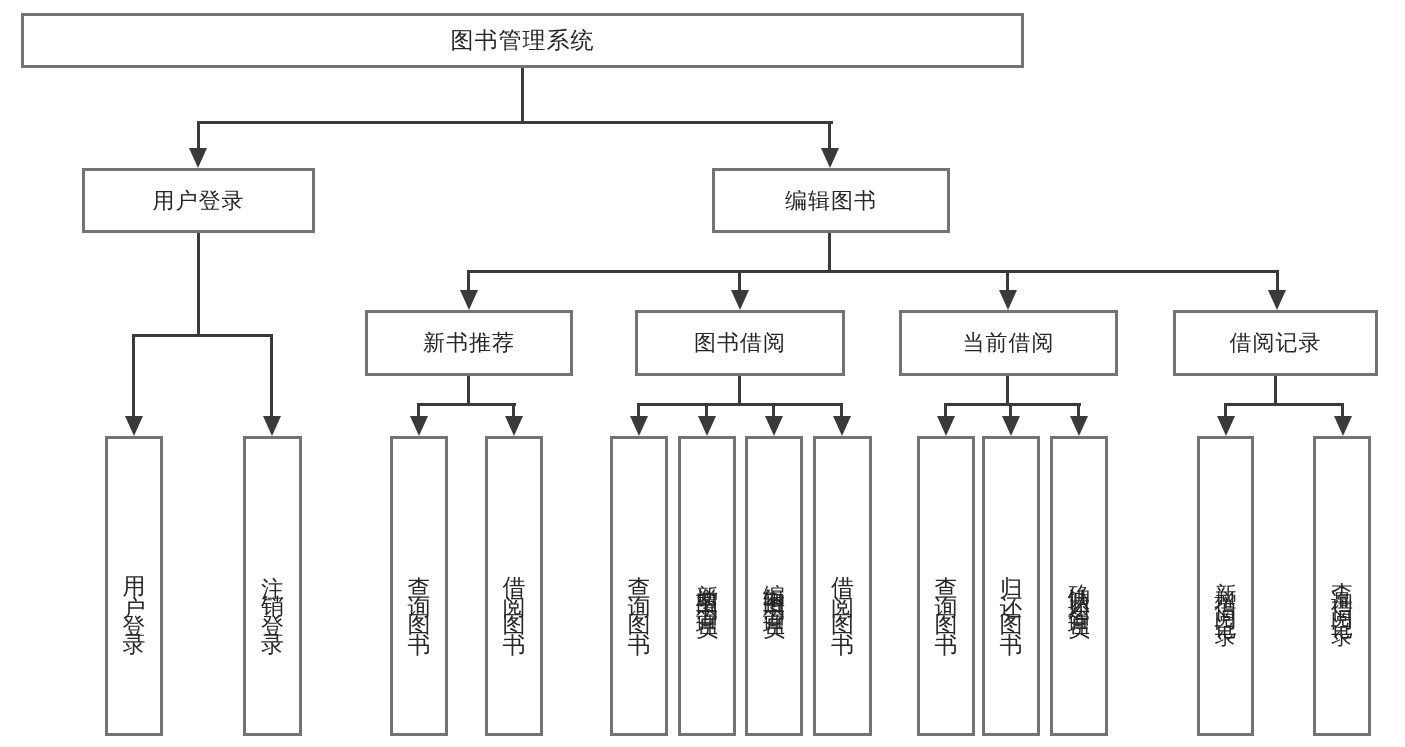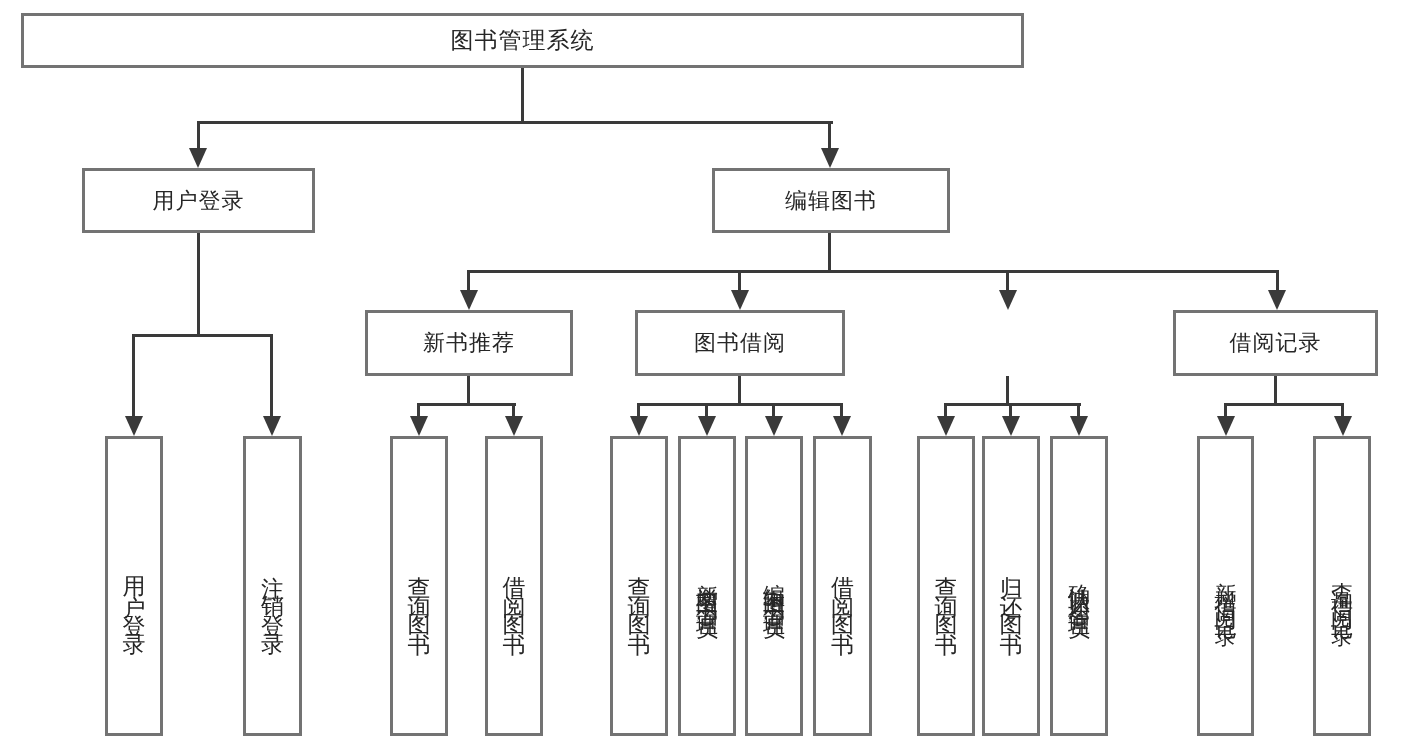--- a/index.html
+++ b/index.html
@@ -88,20 +88,21 @@
   <div class="arrow" style="left:460px; top:290px;"></div>
   <div class="line" style="left:738px; top:270px; width:3px; height:23px;"></div>
   <div class="arrow" style="left:731px; top:290px;"></div>
   <div class="line" style="left:1006px; top:270px; width:3px; height:23px;"></div>
   <div class="arrow" style="left:999px; top:290px;"></div>
   <div class="line" style="left:1276px; top:270px; width:3px; height:23px;"></div>
   <div class="arrow" style="left:1268px; top:290px;"></div>
 
   <div class="box h" style="left:635px; top:310px; width:210px; height:66px;">图书借阅</div>
   <div class="box h" style="left:365px; top:310px; width:208px; height:66px;">新书推荐</div>
+  <div class="box h" style="left:899px; top:310px; width:219px; height:66px;">当前借阅</div>
   <div class="box h" style="left:1173px; top:310px; width:205px; height:66px;">借阅记录</div>
 
   <div class="line" style="left:467px; top:376px; width:3px; height:30px;"></div>
   <div class="line" style="left:417px; top:403px; width:99px; height:3px;"></div>
   <div class="line" style="left:417px; top:403px; width:3px; height:15px;"></div>
   <div class="arrow" style="left:410px; top:416px;"></div>
   <div class="line" style="left:512px; top:403px; width:3px; height:15px;"></div>
   <div class="arrow" style="left:505px; top:416px;"></div>
 
   <div class="line" style="left:738px; top:376px; width:3px; height:30px;"></div>

